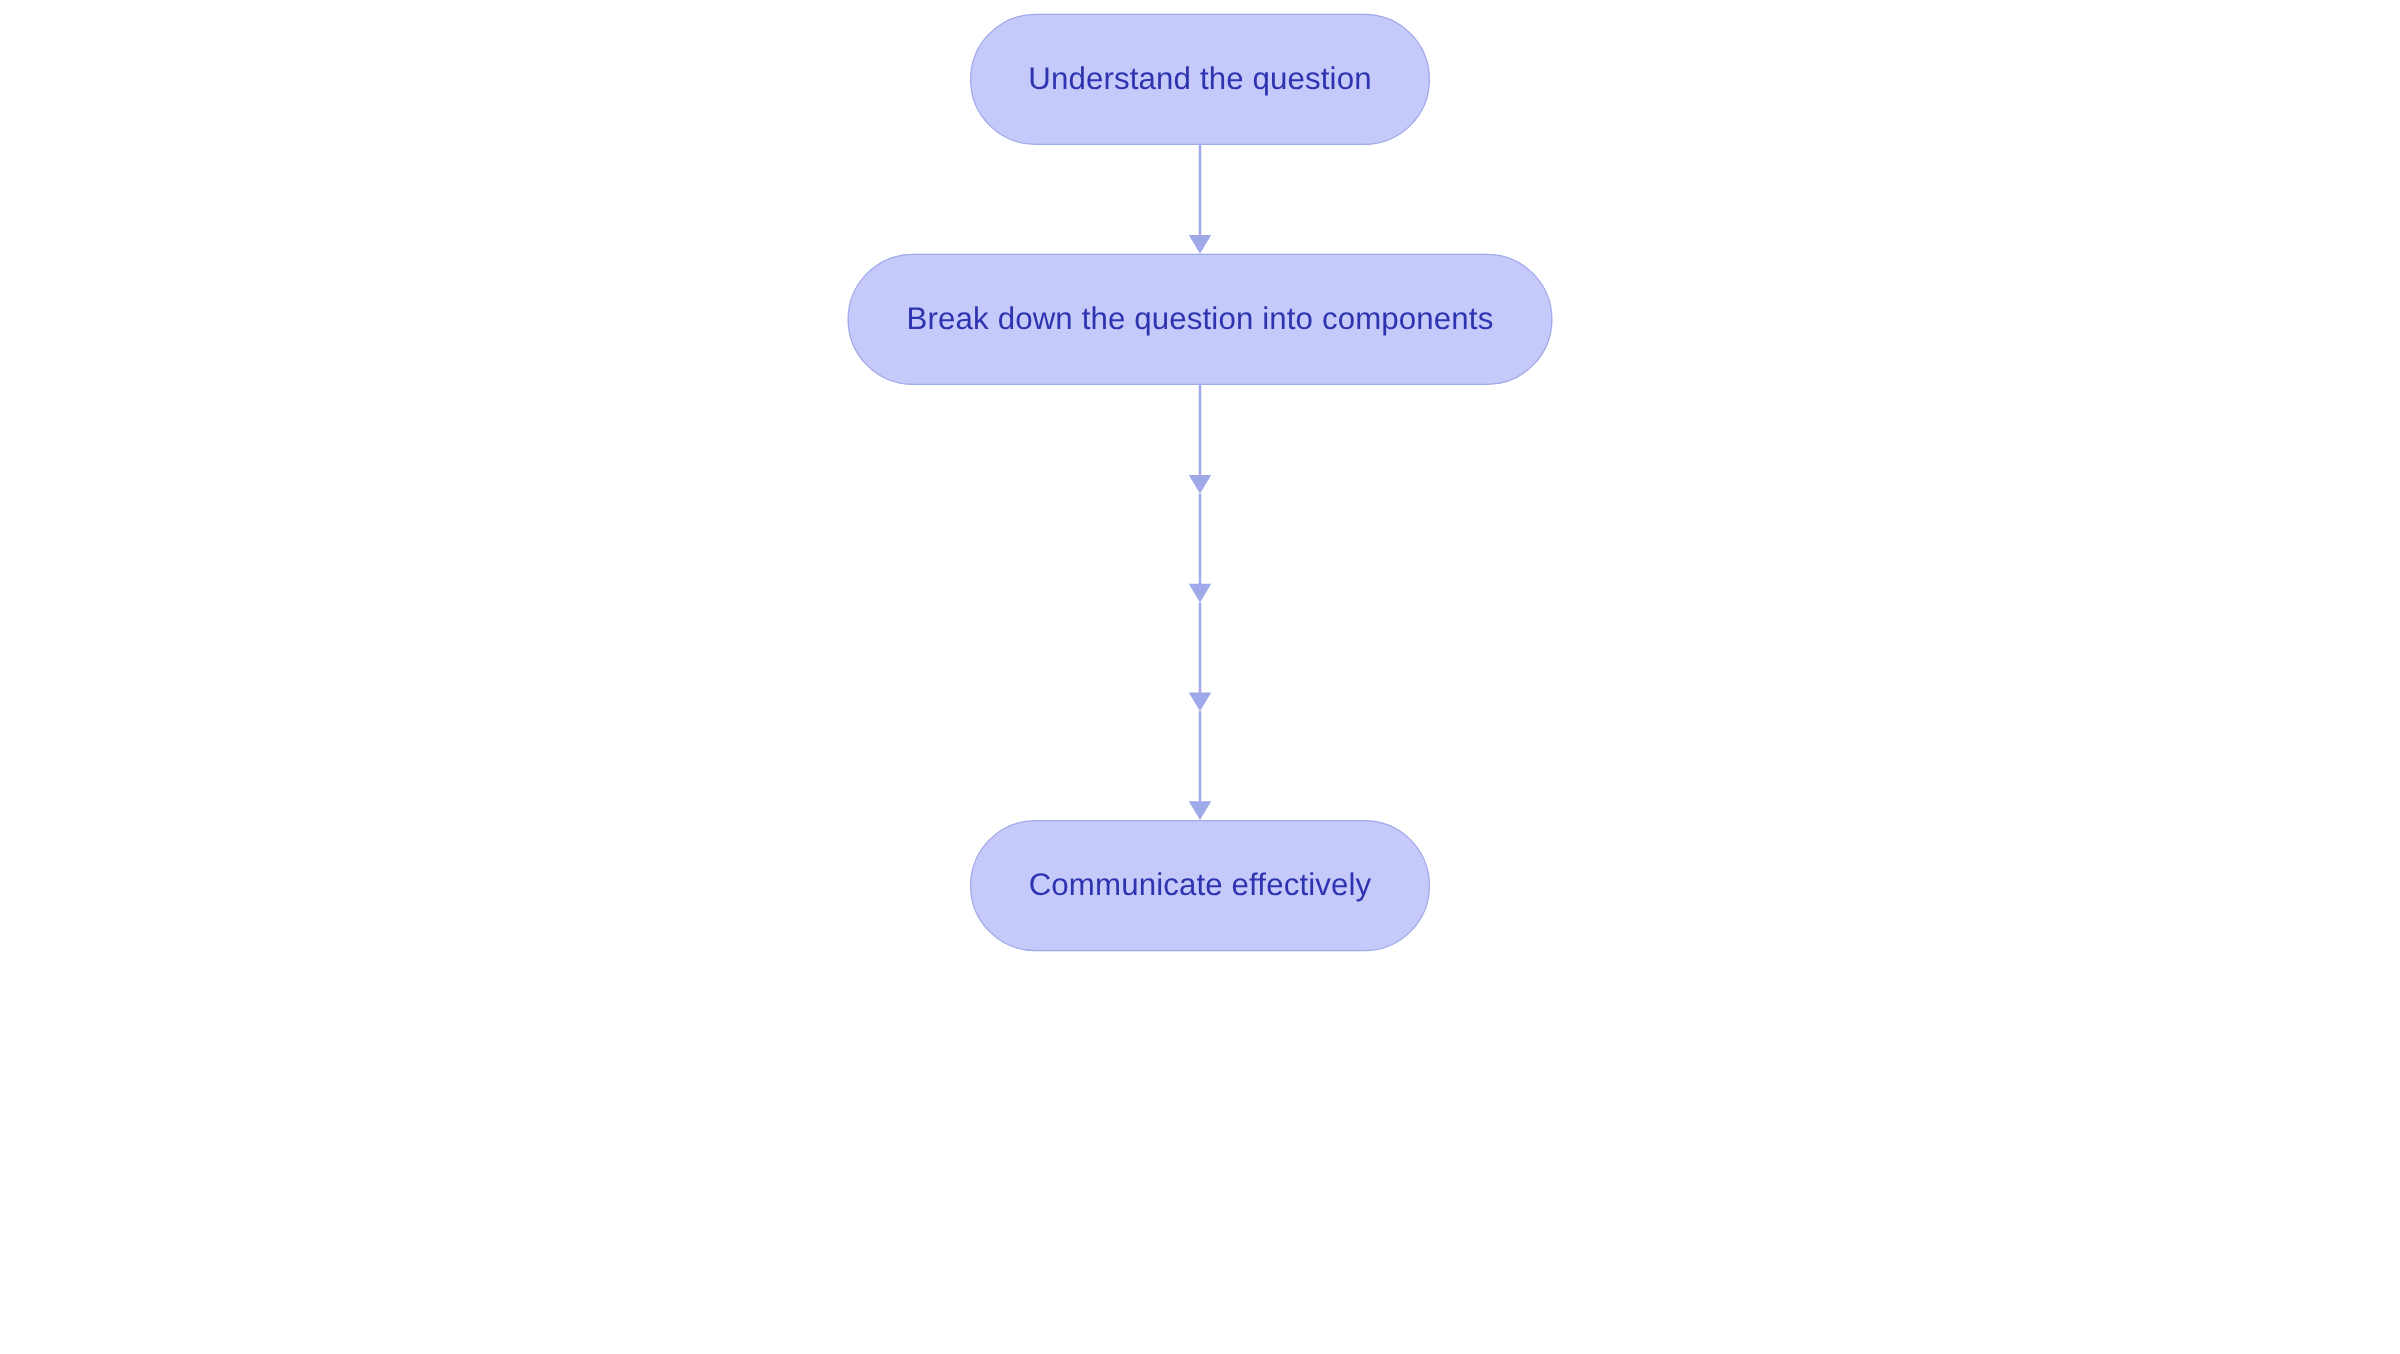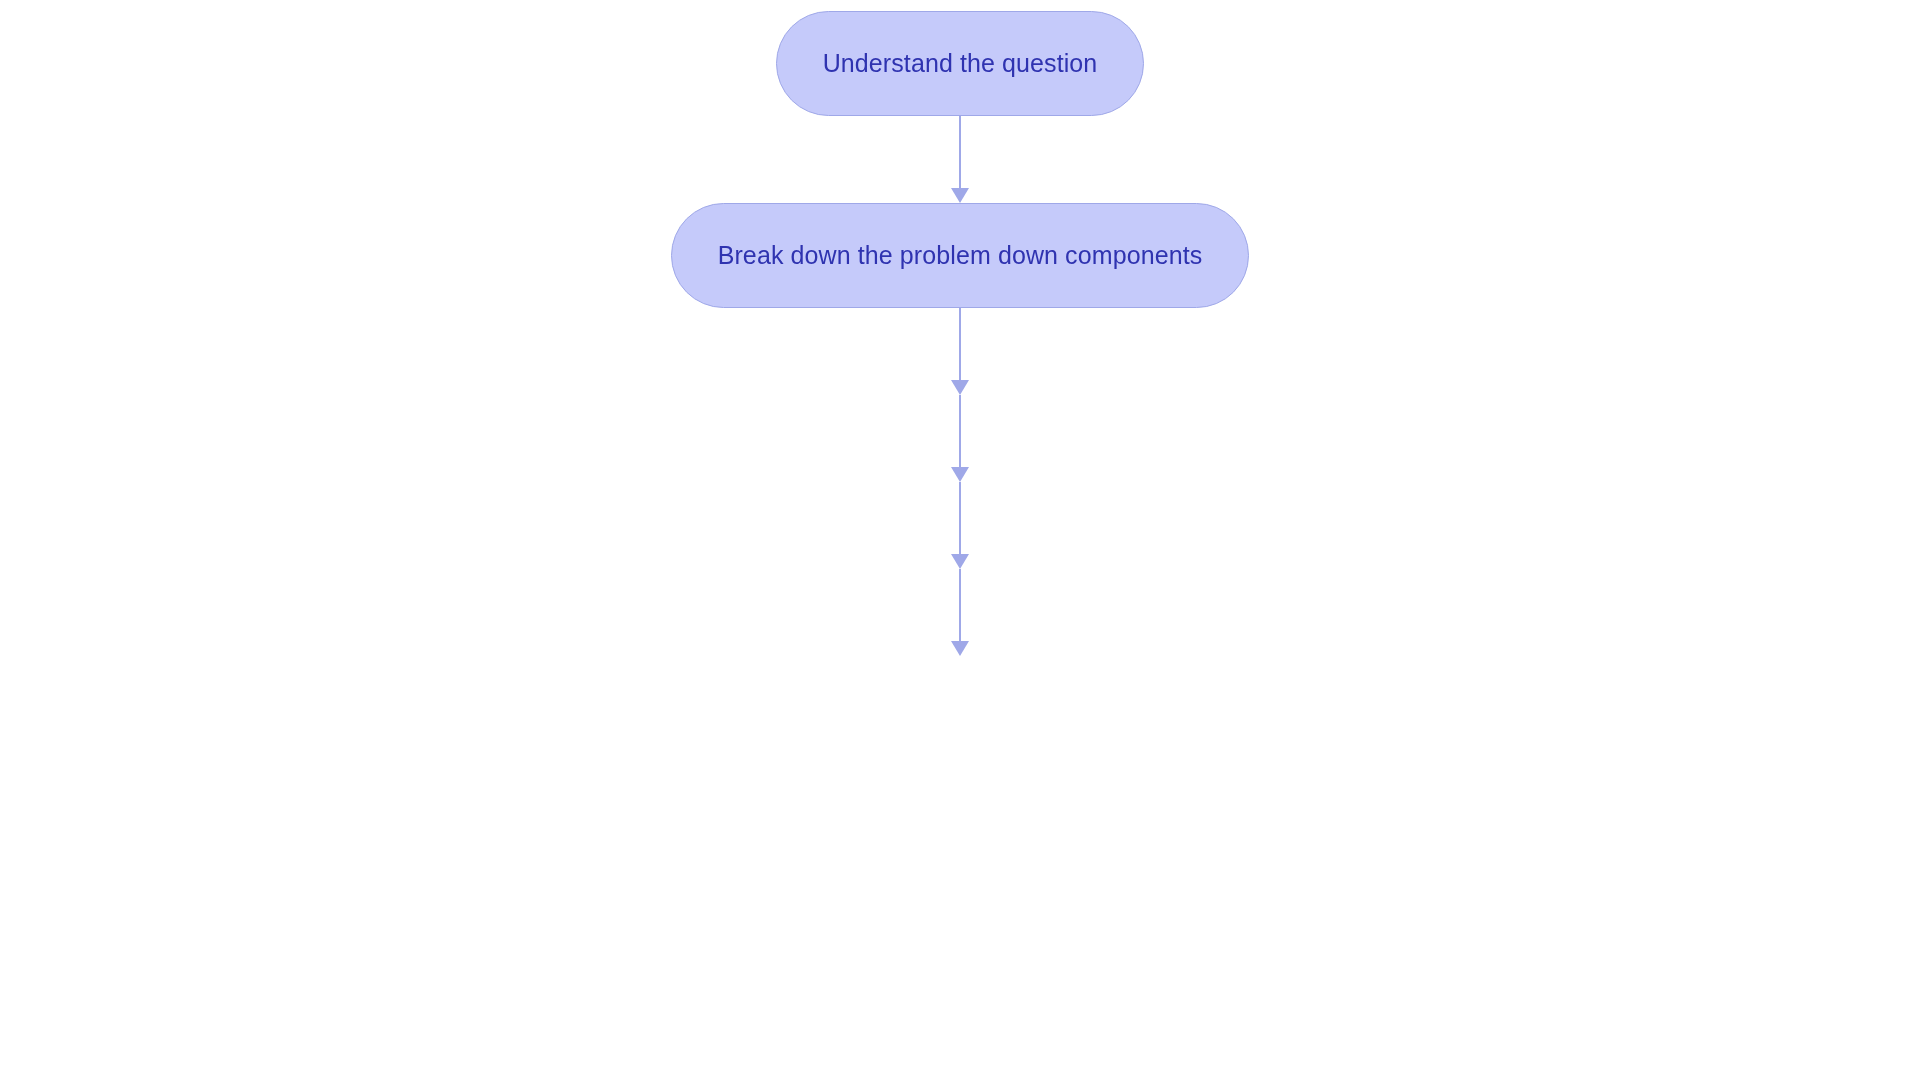--- a/index.html
+++ b/index.html
@@ -95,21 +95,21 @@
     <div class="flow-node">
       <span class="flow-node-label">Understand the question</span>
     </div>
 
     <div class="flow-connector">
       <div class="connector-shaft"></div>
       <div class="connector-arrowhead"></div>
     </div>
 
     <div class="flow-node">
-      <span class="flow-node-label">Break down the problem down components</span>
+      <span class="flow-node-label">Break down the question into components</span>
     </div>
 
     <div class="flow-connector">
       <div class="connector-shaft"></div>
       <div class="connector-arrowhead"></div>
     </div>
 
 
     <div class="flow-connector">
       <div class="connector-shaft"></div>
@@ -121,15 +121,18 @@
       <div class="connector-shaft"></div>
       <div class="connector-arrowhead"></div>
     </div>
 
 
     <div class="flow-connector">
       <div class="connector-shaft"></div>
       <div class="connector-arrowhead"></div>
     </div>
 
+    <div class="flow-node">
+      <span class="flow-node-label">Communicate effectively</span>
+    </div>
 
   </div>
 </div>
 
 </body></html>

